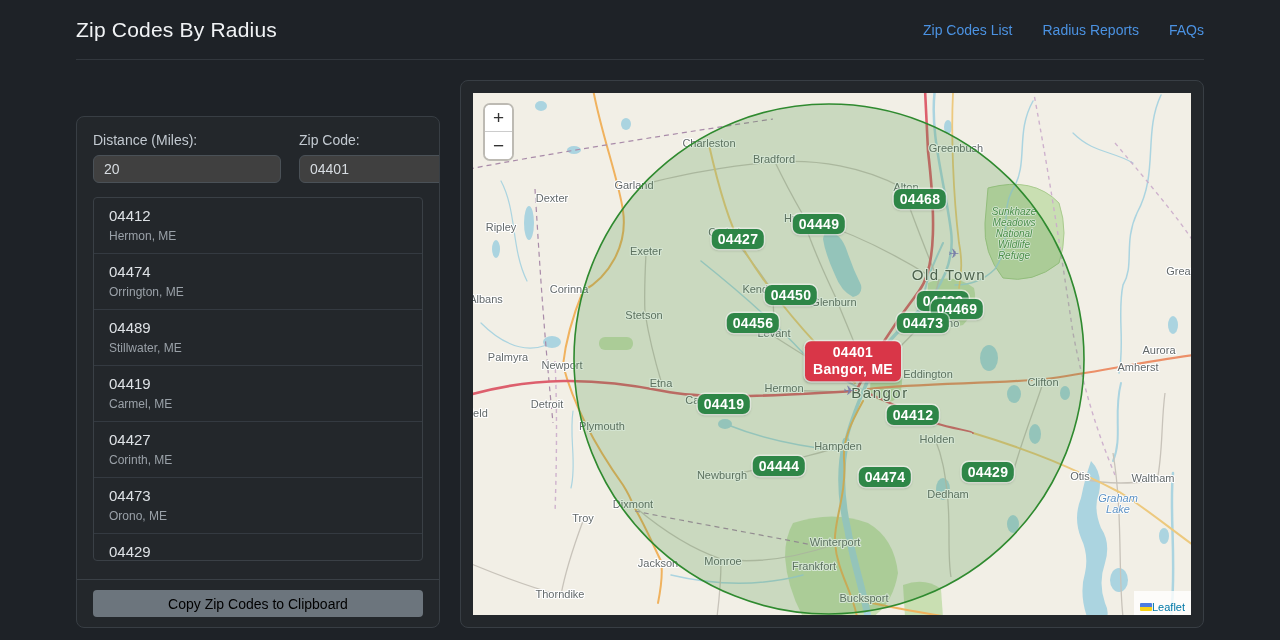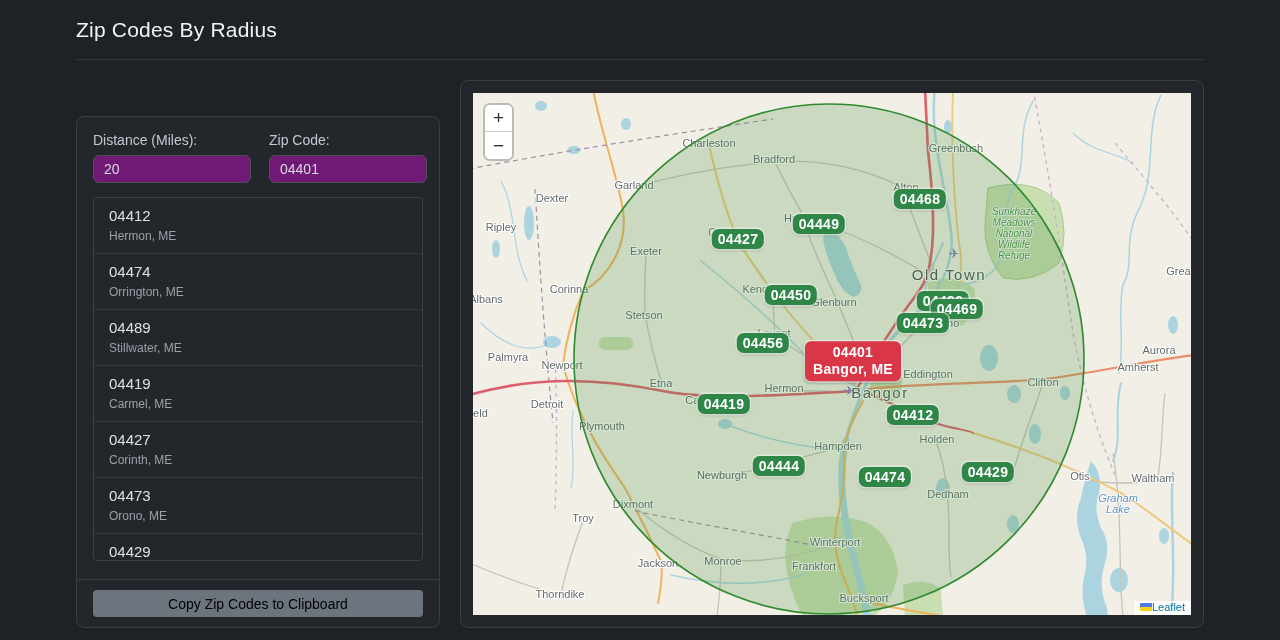--- a/index.html
+++ b/index.html
@@ -16,22 +16,22 @@
   .main-nav { display:flex; gap:30px; }
   .nav-link { color:var(--accent,#4b92e2); font-size:14px; text-decoration:none; cursor:pointer; }
   
   .main { margin:20px 76px 0; display:grid; grid-template-columns:364px 1fr; gap:20px; height:548px; }
   .panel { background:#23272b; border:1px solid #383e44; border-radius:8px; }
   
   .search-panel { display:flex; flex-direction:column; overflow:hidden;margin-top:36px; }
   .fields { display:flex; gap:18px; padding:15px 16px 10px; }
   .field label { display:block; font-size:14px; color:#c2c9d0; margin-bottom:7px; }
   .field input {
-    width:158px; padding:5px 10px; font-size:14px; color:#d7dce1;
-    background:#701a75; border:1px solid #4a5157; border-radius:6px; outline:none;
+    width:188px; padding:5px 10px; font-size:14px; color:#d7dce1;
+    background:#404040; border:1px solid #4a5157; border-radius:6px; outline:none;
     font-family:inherit;
   }
   .zip-list { margin:4px 16px 0; border:1px solid #3a4046; border-radius:4px;
     height:404px; overflow:hidden; }
   .list-item { padding:9px 15px 10px; }
   .list-item + .list-item { border-top:1px solid #343a41; }
   .list-item .zip { font-size:15px; color:#dde1e5; margin-bottom:5px; }
   .list-item .city { font-size:12px; color:#9aa1a8; }
   .list-item.partial { height:14px; padding:0; }
   .panel-footer { margin-top:18px; border-top:1px solid #3a4046; padding:10px 16px; }
@@ -55,31 +55,36 @@
     box-shadow:0 0 0 1.5px rgba(255,255,255,.55), 0 1px 3px rgba(0,0,0,.35); z-index:5; }
   .map-badge.center { background:var(--marker-red,#d93648); text-align:center;
     line-height:1.2; padding:3px 8px; border-radius:6px; z-index:8; }
   .zoom-control { position:absolute; left:12px; top:12px; width:27px; background:#fff;
     border-radius:5px; box-shadow:0 0 0 2px rgba(0,0,0,.22); overflow:hidden; z-index:10; }
   .zoom-btn { width:27px; height:27px; display:flex; align-items:center; justify-content:center;
     font-size:19px; color:#333; background:#fff; border:none; cursor:pointer;
     font-family:"Liberation Sans",sans-serif; }
   .zoom-btn:first-child { border-bottom:1px solid #ccc; }
   .attribution { position:absolute; right:0; bottom:0; background:rgba(255,255,255,.8);
-    padding:0 6px 2px; font-size:11px; color:#333; z-index:10;
+    padding:10px 6px 2px; font-size:11px; color:#333; z-index:10;
     display:flex; align-items:center; gap:0; }
   .flag { display:inline-block; width:12px; height:8px;
     background:linear-gradient(to bottom,#4c7be1 50%,#f7d117 50%); border-radius:1px; }
   .attribution a { color:#0078a8; text-decoration:none; }
 </style>
 </head>
 <body>
 
 <header class="header-wrap">
   <h1 class="page-title">Zip Codes By Radius</h1>
+  <nav class="main-nav" id="main-nav">
+      <a class="nav-link" href="#">Zip Codes List</a>
+      <a class="nav-link" href="#">Radius Reports</a>
+      <a class="nav-link" href="#">FAQs</a>
+    </nav>
 </header>
 
 <main class="main">
   <aside class="panel search-panel">
     <div class="fields">
       <div class="field">
         <label>Distance (Miles):</label>
         <input value="20" style="">
       </div>
       <div class="field">
@@ -281,21 +286,21 @@
           </g>
 
         <circle cx="356" cy="266" r="255" fill="rgba(76,145,66,0.24)" stroke="#2f8a2f" stroke-width="1.6"></circle>
       </svg>
 
       <div id="marker-layer">
           <div class="map-badge" style="left: 447px; top: 106px;">04468</div>
           <div class="map-badge" style="left: 346px; top: 131px;">04449</div>
           <div class="map-badge" style="left: 265px; top: 146px;">04427</div>
           <div class="map-badge" style="left: 318px; top: 202px;">04450</div>
-          <div class="map-badge" style="left: 290px; top: 230px; margin-top: 20px;">04456</div>
+          <div class="map-badge" style="left: 280px; top: 230px;">04456</div>
           <div class="map-badge" style="left: 470px; top: 208px;">04489</div>
           <div class="map-badge" style="left: 484px; top: 216px;">04469</div>
           <div class="map-badge" style="left: 450px; top: 230px;">04473</div>
           <div class="map-badge" style="left: 251px; top: 311px;">04419</div>
           <div class="map-badge" style="left: 440px; top: 322px;">04412</div>
           <div class="map-badge" style="left: 306px; top: 373px;">04444</div>
           <div class="map-badge" style="left: 412px; top: 384px;">04474</div>
           <div class="map-badge" style="left: 515px; top: 379px;">04429</div>
           <div class="map-badge center" style="left: 380px; top: 268px;">
             <div>04401</div>

